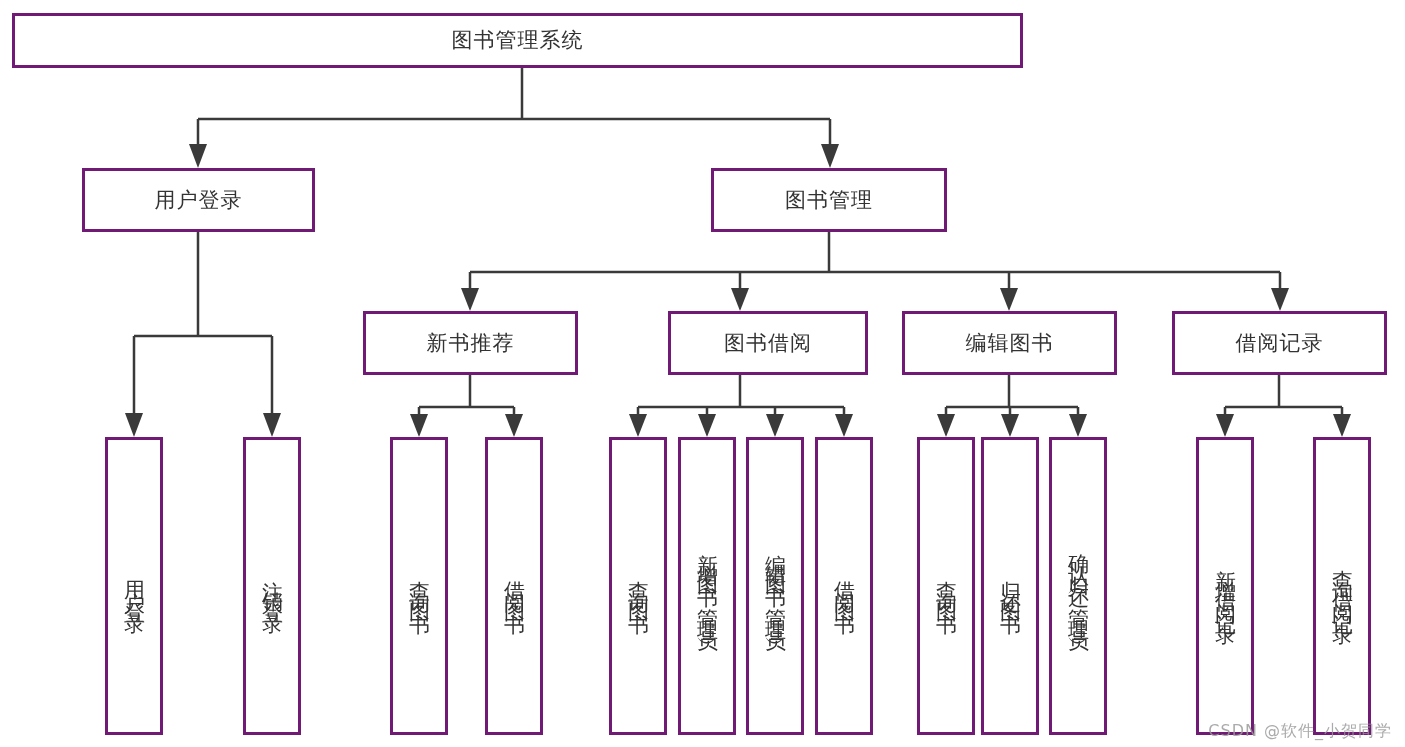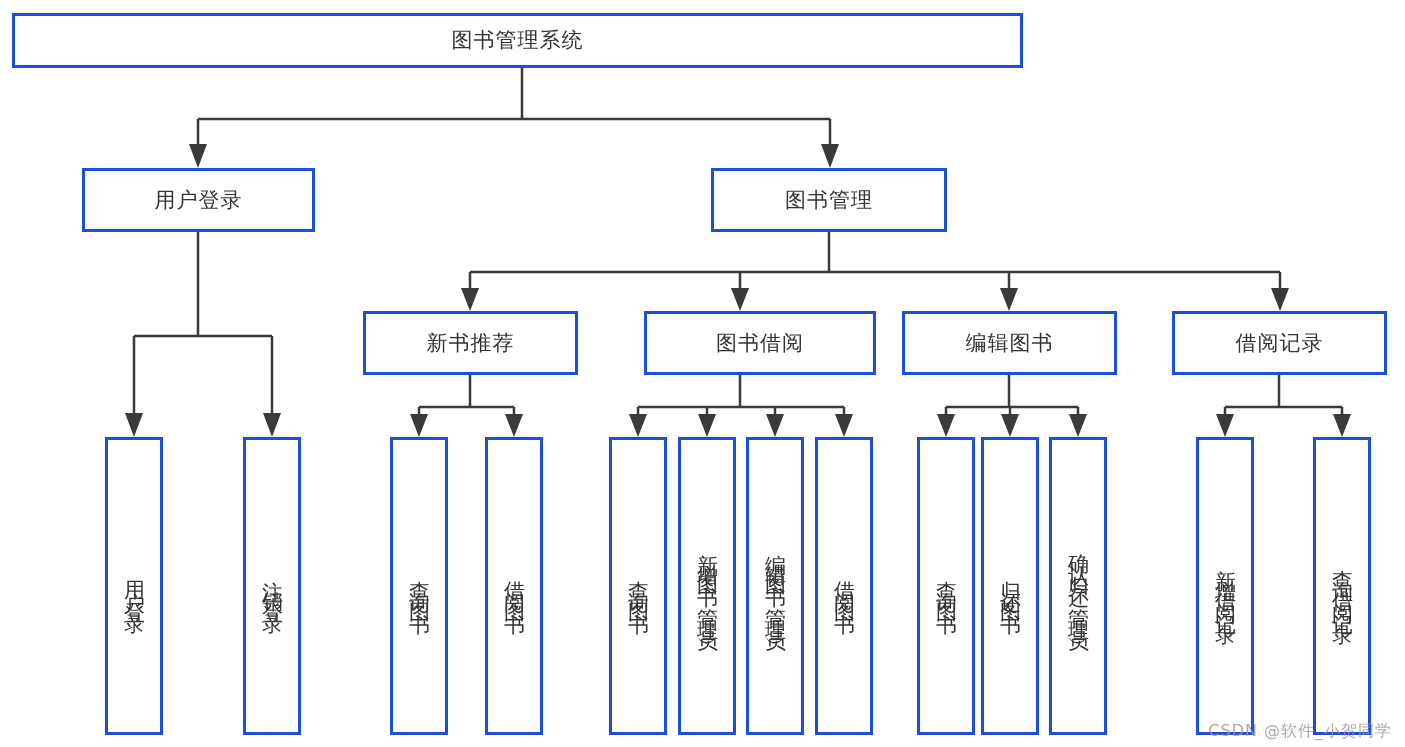--- a/index.html
+++ b/index.html
@@ -17,21 +17,21 @@
   }
   .connectors {
     position: absolute;
     left: 0;
     top: 0;
     z-index: 1;
   }
   .node {
     position: absolute;
     box-sizing: border-box;
-    border: 3px solid #1d4ed8;
+    border: 3px solid #701a75;
     background: #ffffff;
     color: #333333;
     display: flex;
     align-items: center;
     justify-content: center;
     z-index: 2;
     font-size: 21px;
     line-height: 1;
   }
   .node.h {
@@ -94,21 +94,21 @@
     <polygon points="1216,414 1234,414 1225,437" fill="#3a3a3a" stroke="none"></polygon>
     <polygon points="1333,414 1351,414 1342,437" fill="#3a3a3a" stroke="none"></polygon>
   </svg>
 
   <div class="node h" style="left:12px; top:13px; width:1011px; height:55px;">图书管理系统</div>
 
   <div class="node h" style="left:82px; top:168px; width:233px; height:64px;">用户登录</div>
   <div class="node h" style="left:711px; top:168px; width:236px; height:64px;text-align:center;">图书管理</div>
 
   <div class="node h" style="left:363px; top:311px; width:215px; height:64px;">新书推荐</div>
-  <div class="node h" style="left:644px; top:311px; width:232px; height:64px;">图书借阅</div>
+  <div class="node h" style="left:668px; top:311px; width:200px; height:64px;">图书借阅</div>
   <div class="node h" style="left:902px; top:311px; width:215px; height:64px;">编辑图书</div>
   <div class="node h" style="left:1172px; top:311px; width:215px; height:64px;">借阅记录</div>
 
   <div class="node v" style="left:105px; top:437px; width:58px; height:298px;">用户登录</div>
   <div class="node v" style="left:243px; top:437px; width:58px; height:298px;">注销登录</div>
 
   <div class="node v" style="left:390px; top:437px; width:58px; height:298px;">查询图书</div>
   <div class="node v" style="left:485px; top:437px; width:58px; height:298px;">借阅图书</div>
 
   <div class="node v" style="left:609px; top:437px; width:58px; height:298px;">查询图书</div>

